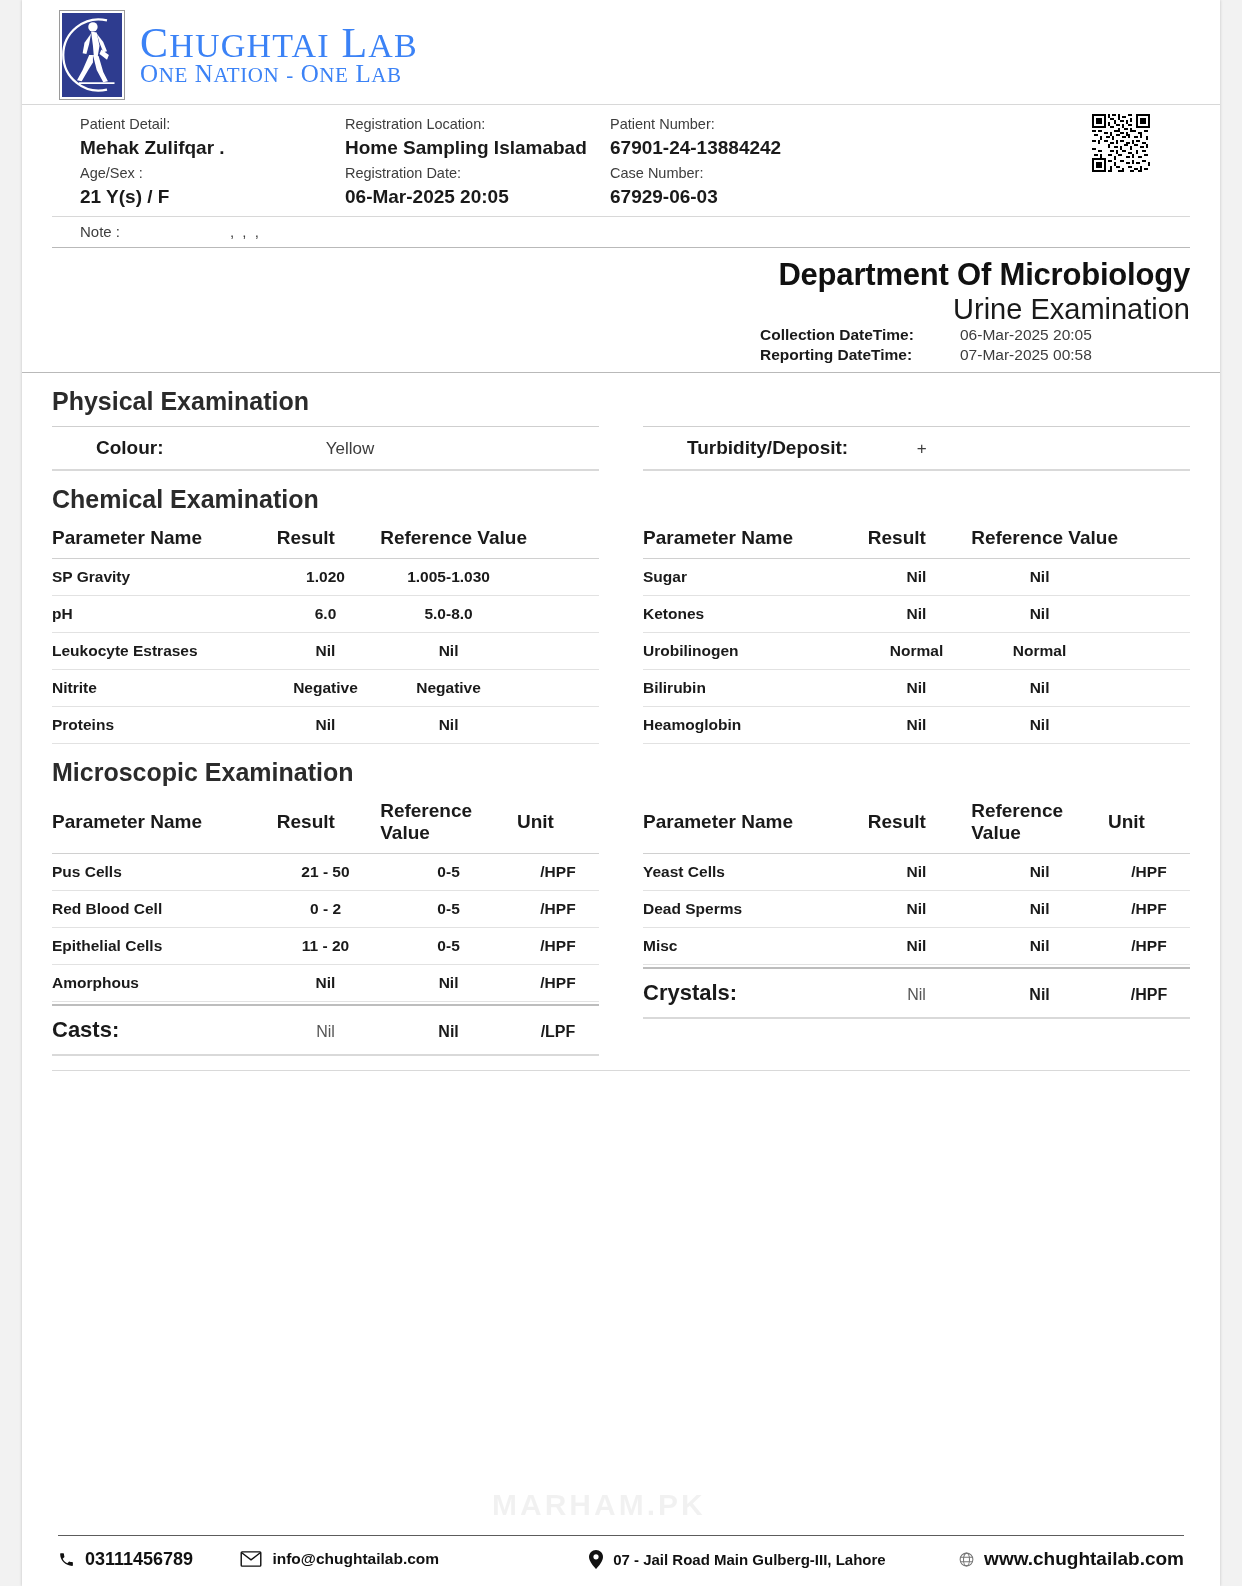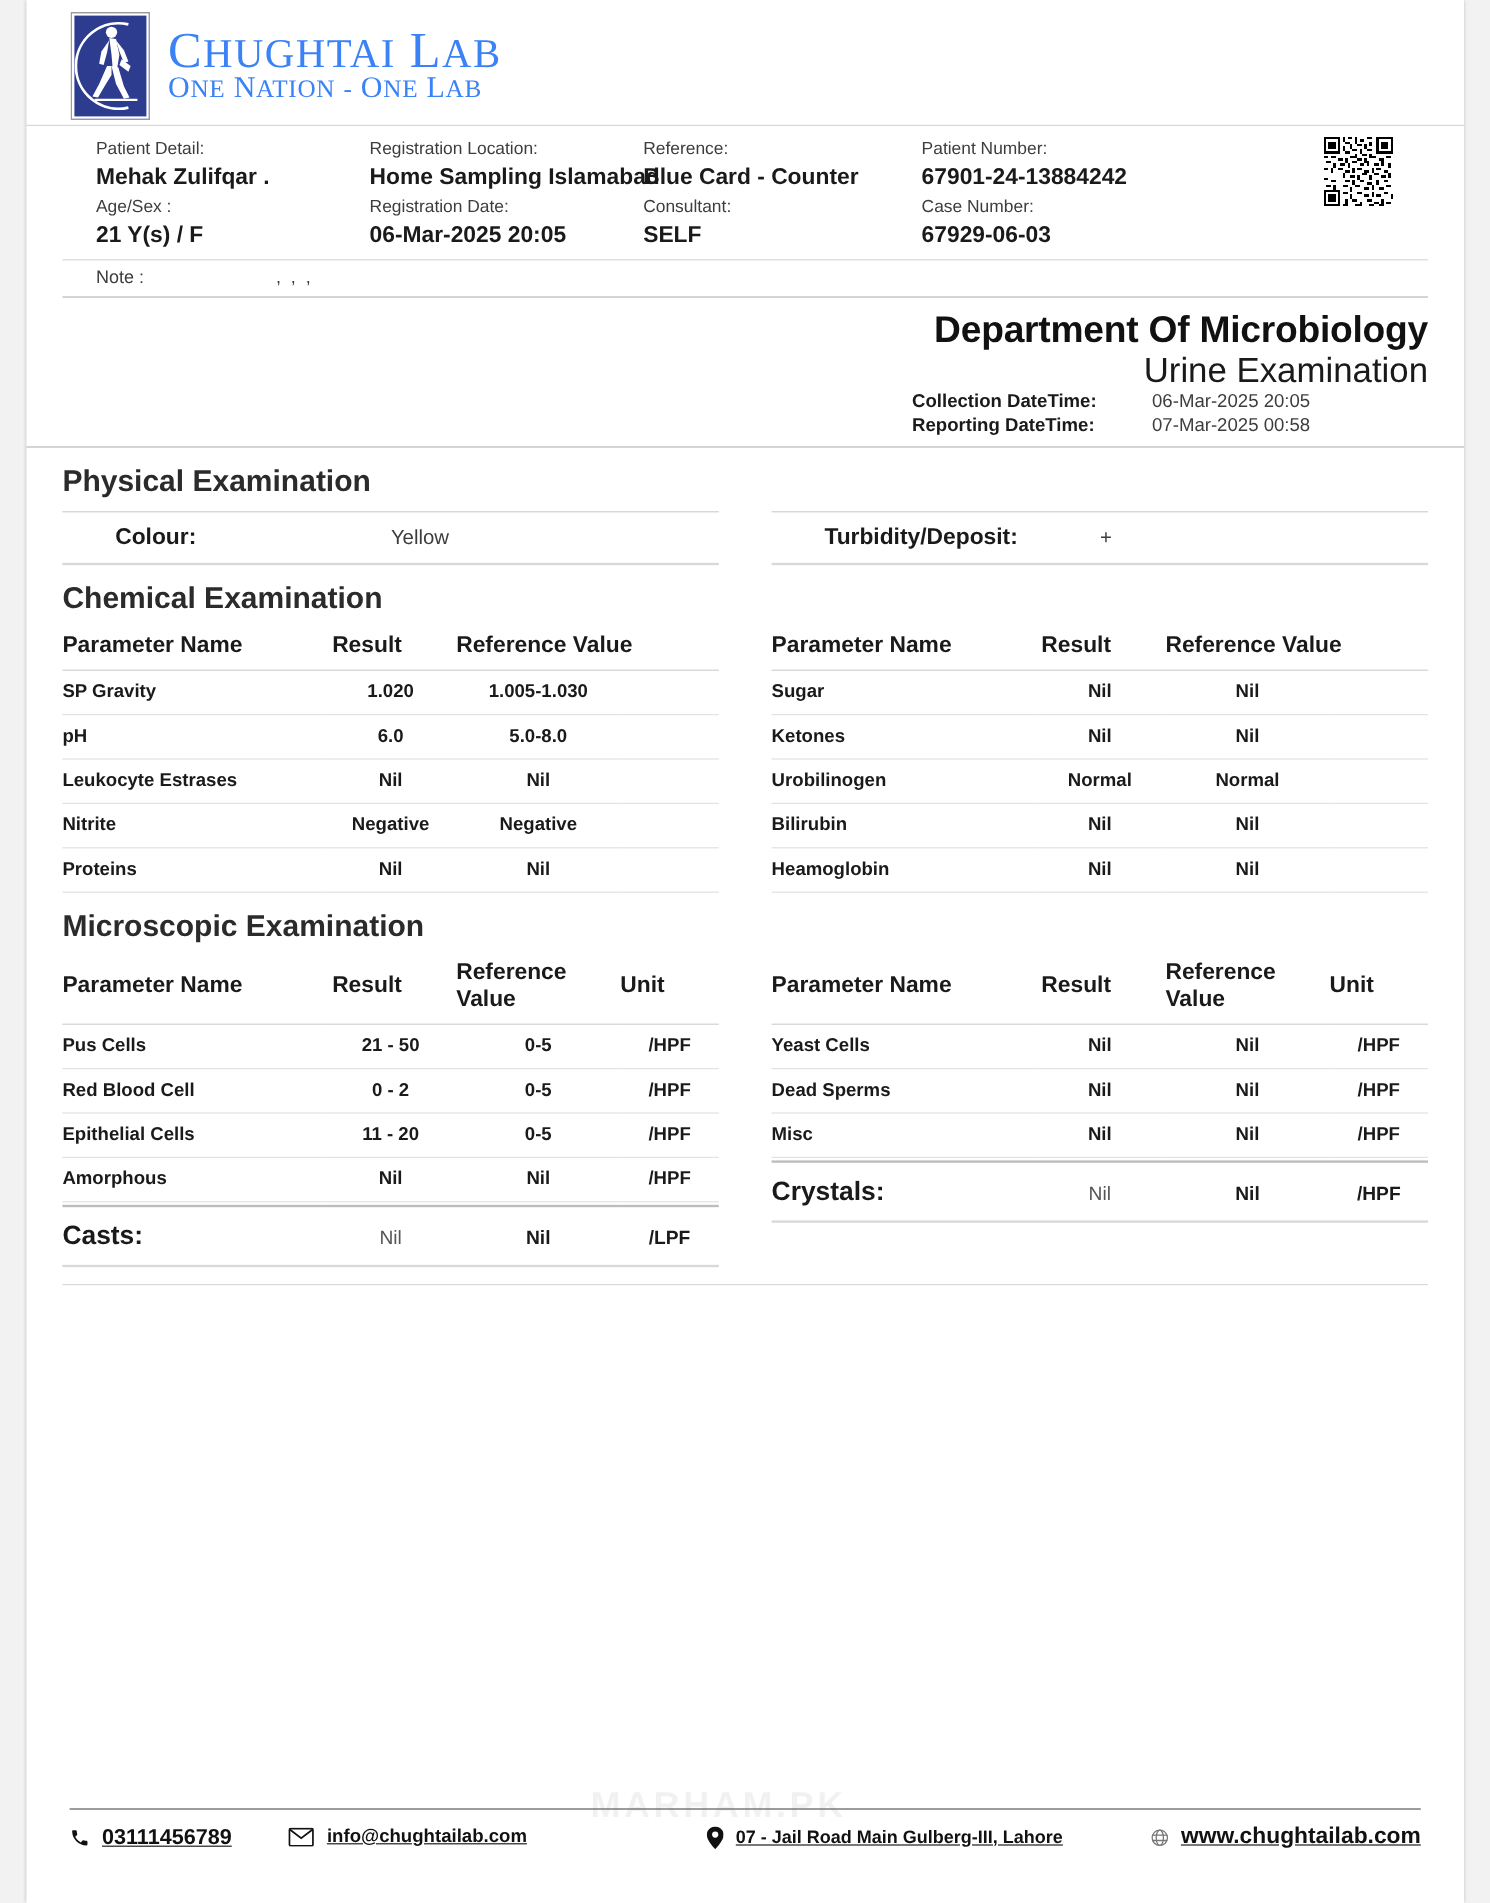--- a/index.html
+++ b/index.html
@@ -65,20 +65,21 @@
 
   
   .rule { background: #d8d8d8; height: 1px; width: 100%; }
   .rule-dark { background: #b9b9b9; height: 1px; width: 100%; }
 
   .patient-wrap { padding: 0 30px 0 30px; }
   .patient-grid {
     display: grid;
     grid-template-columns: 228px 228px 232px 300px 1fr;
     padding: 9px 0 4px 28px;
+    gap: 37px;
   }
   .pcell { padding-right: 10px; }
   .plabel {
     font-size: 14.5px;
     color: #3d3d3d;
     line-height: 21px;
     font-weight: 400;
   }
   .pvalue {
     font-size: 19px;
@@ -214,24 +215,23 @@
     letter-spacing: 3px;
     color: rgba(0,0,0,0.055);
     white-space: nowrap;
     pointer-events: none;
   }
 
   
   .footer {
     position: absolute;
     left: 0;
-    bottom: 44px;
+    bottom: 16px;
     width: 100%;
     padding: 0 20px;
-    text-decoration: underline;
   }
   .footer-rule { border-top: 1px solid #5c5c5c; margin: 0 16px; }
   .footer-items {
     display: flex;
     align-items: center;
     padding: 12px 16px 0 16px;
   }
   .fitem { display: flex; align-items: center; white-space: nowrap; }
   .fitem .ficon { margin-right: 10px; display: inline-flex; align-items: center; }
   .f-phone { font-size: 18px; font-weight: bold; color: #111; }
@@ -291,26 +291,20 @@
         <div class="pvalue">21 Y(s) / F</div>
       </div>
 
       <div class="pcell">
         <div class="plabel">Registration Location:</div>
         <div class="pvalue">Home Sampling Islamabad</div>
         <div class="plabel">Registration Date:</div>
         <div class="pvalue">06-Mar-2025 20:05</div>
       </div>
 
-      <div class="pcell">
-        <div class="plabel">Reference:</div>
-        <div class="pvalue">Blue Card - Counter</div>
-        <div class="plabel">Consultant:</div>
-        <div class="pvalue">SELF</div>
-      </div>
 
       <div class="pcell">
         <div class="plabel">Patient Number:</div>
         <div class="pvalue">67901-24-13884242</div>
         <div class="plabel">Case Number:</div>
         <div class="pvalue">67929-06-03</div>
       </div>
 
       <div class="qr-cell">
         <div class="qr">

